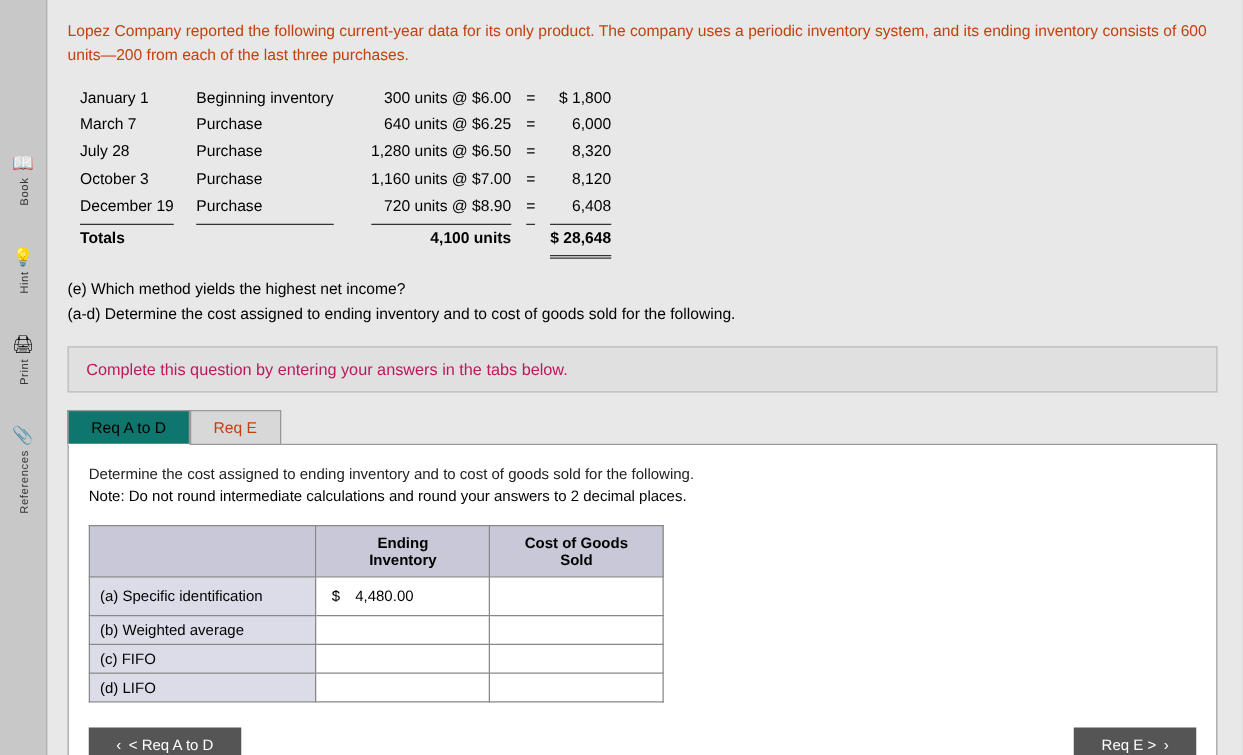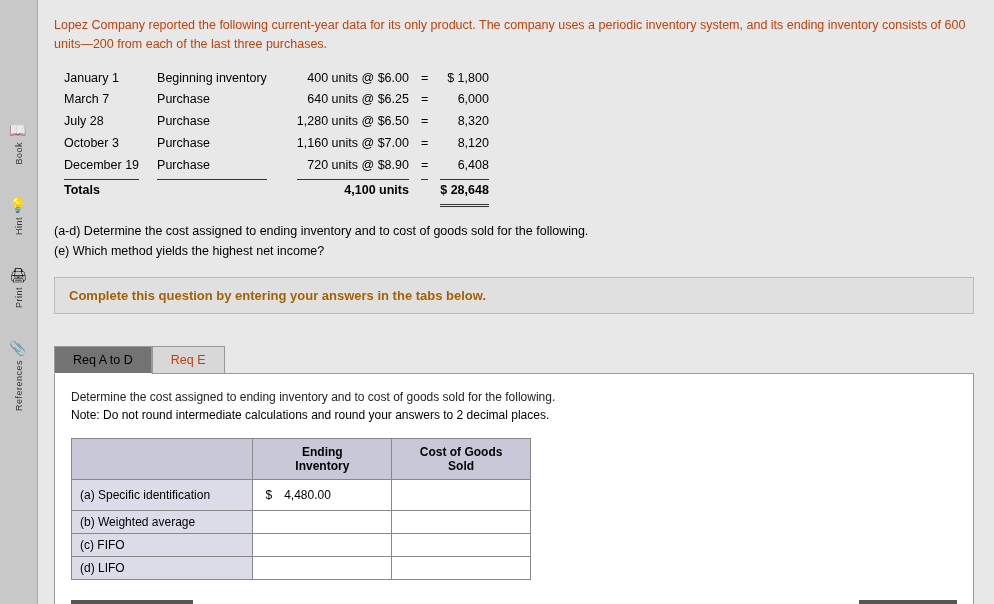--- a/index.html
+++ b/index.html
@@ -69,41 +69,41 @@
       margin-bottom: 16px;
       line-height: 1.6;
     }
 
     
     .complete-notice {
       background: #e0e0e0;
       border: 1px solid #bbb;
       padding: 10px 14px;
       font-size: 13px;
-      font-weight: bold;
-      margin-bottom: 32px;
-      color: #a16207;
+      font-weight: normal;
+      margin-bottom: 14px;
+      color: #be185d;
     }
 
     
     .tabs-row {
       display: flex;
       gap: 0;
       margin-bottom: 0;
     }
     .tab {
       padding: 6px 18px;
       border: 1px solid #999;
       background: #d8d8d8;
       cursor: pointer;
       font-size: 12.5px;
       color: #c2410c;
     }
     .tab.active {
-      background: #737373;
+      background: #0f766e;
       border-bottom: 1px solid #fff;
       font-weight: normal;
       color: #000;
       z-index: 1;
     }
 
     
     .answer-section {
       background: #fff;
       border: 1px solid #999;
@@ -234,21 +234,21 @@
     <div style="margin-right:30px; line-height:1.75;">
       <div>Beginning inventory</div>
       <div>Purchase</div>
       <div>Purchase</div>
       <div>Purchase</div>
       <div>Purchase</div>
       <div style="border-top:1px solid #333; margin-top:2px;">&nbsp;</div>
     </div>
 
     <div style="margin-right:12px; line-height:1.75; text-align:right;">
-      <div>400 units @ $6.00</div>
+      <div>300 units @ $6.00</div>
       <div>640 units @ $6.25</div>
       <div>1,280 units @ $6.50</div>
       <div>1,160 units @ $7.00</div>
       <div>720 units @ $8.90</div>
       <div style="border-top:1px solid #333; margin-top:2px; font-weight:bold;">4,100 units</div>
     </div>
 
     <div style="margin-right:12px; line-height:1.75;">
       <div>=</div>
       <div>=</div>
@@ -262,22 +262,22 @@
       <div>$ 1,800</div>
       <div>6,000</div>
       <div>8,320</div>
       <div>8,120</div>
       <div>6,408</div>
       <div style="border-top:1px solid #333; border-bottom:3px double #333; margin-top:2px; font-weight:bold; padding-bottom:2px;">$ 28,648</div>
     </div>
   </div>
 
   <div class="questions">
+    <p>(e) Which method yields the highest net income?</p>
     <p>(a-d) Determine the cost assigned to ending inventory and to cost of goods sold for the following.</p>
-    <p>(e) Which method yields the highest net income?</p>
   </div>
 
   <div class="complete-notice">Complete this question by entering your answers in the tabs below.</div>
 
   <div class="tabs-row">
     <div class="tab active">Req A to D</div>
     <div class="tab">Req E</div>
   </div>
 
   <div class="answer-section">

